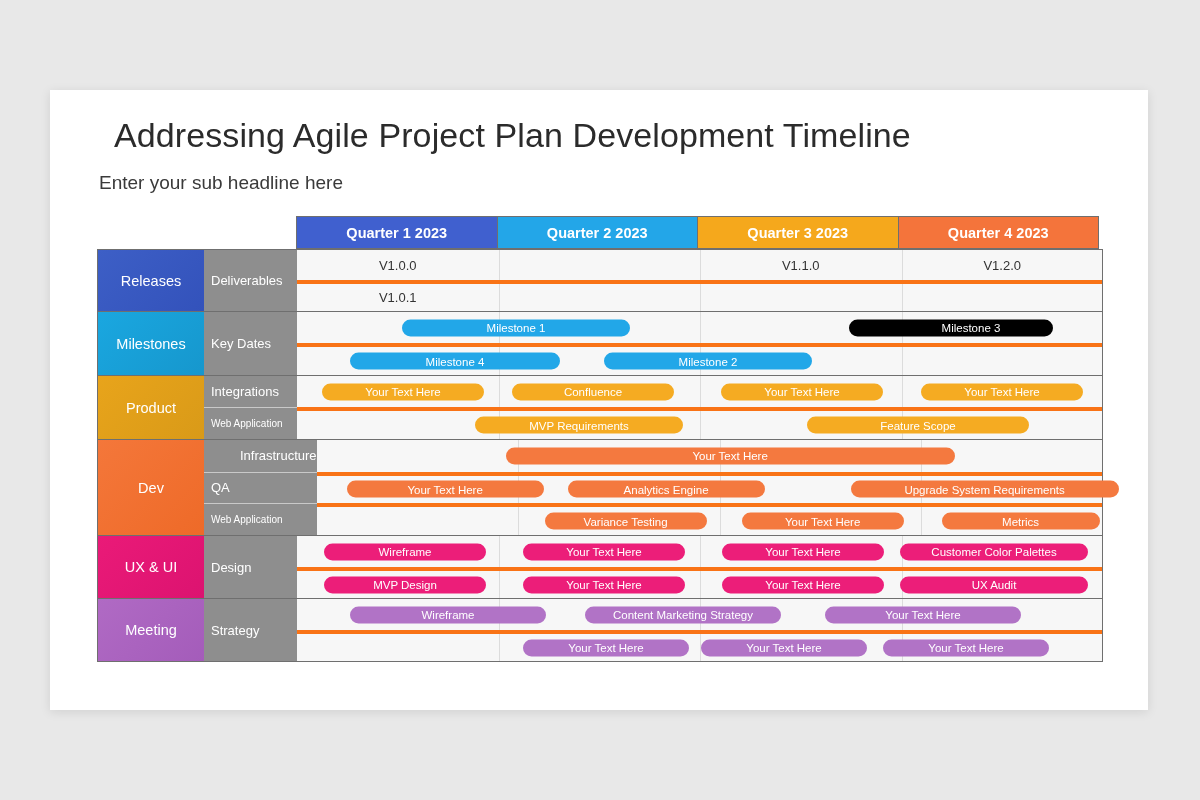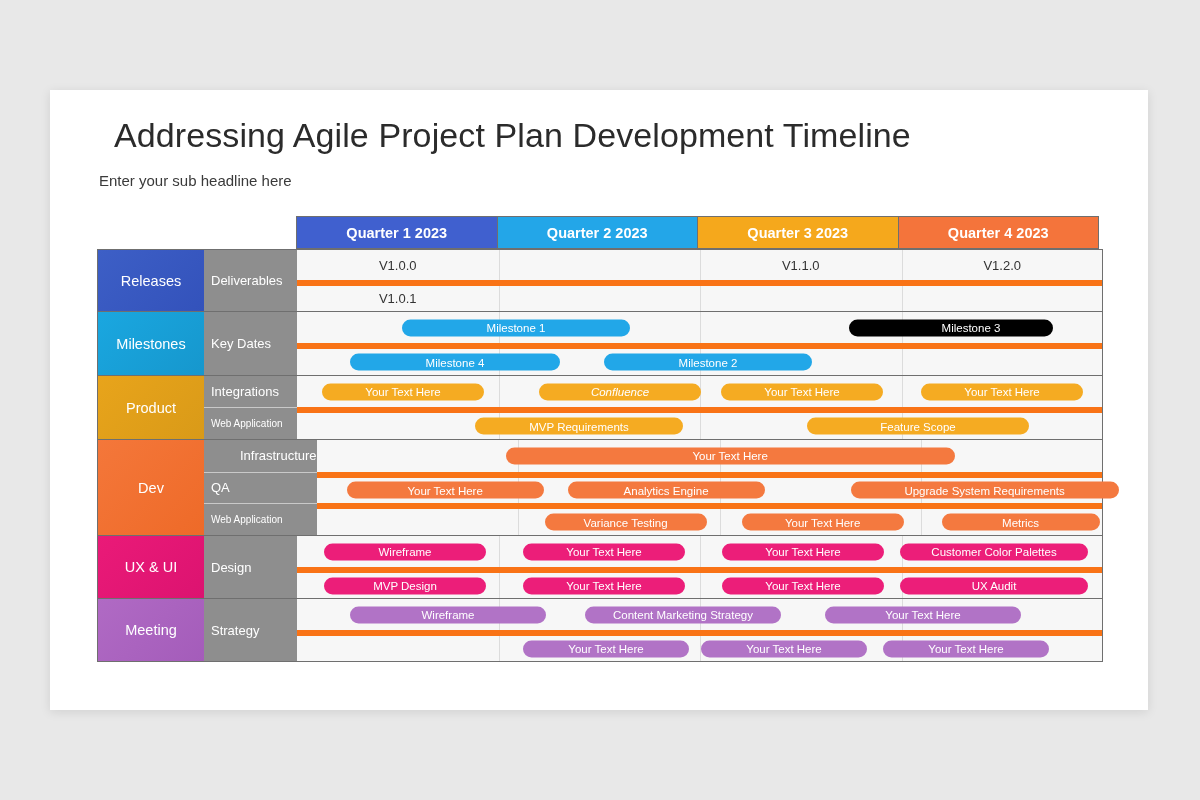--- a/index.html
+++ b/index.html
@@ -16,21 +16,21 @@
     background: #ffffff;
     box-shadow: 0 2px 10px rgba(0,0,0,0.10);
   }
   #page-title {
     position: absolute; left: 64px; top: 26px;
     font-size: 34px; font-weight: 400; color: #2b2b2b;
     letter-spacing: 0.1px; white-space: nowrap;
   }
   #page-subtitle {
     position: absolute; left: 49px; top: 82px;
-    font-size: 15px; color: #3a3a3a;
+    font-size: 19px; color: #3a3a3a;
   }
 
   
   #timeline {
     position: absolute;
     left: 47px; top: 126px;
     width: 1006px;
   }
   .trow { display: flex; position: relative; }
 
@@ -80,21 +80,21 @@
     padding-left: 7px;
     border-top: 1px solid #c9c9c9;
   }
   .sub-cell:first-child { border-top: none; }
   .sub-cell.small { font-size: 10px; }
   .sub-cell.normal { font-size: 13px; }
 
   .rows-stack { flex: 1 1 auto; display: flex; flex-direction: column; }
   .drow {
     position: relative;
-    border-top: 6px solid #f97316;
+    border-top: 4px solid #f97316;
     background: #f7f7f7;
   }
   .drow:first-child { border-top: none; }
   .drow .vline {
     position: absolute; top: 0; bottom: 0; width: 1px;
     background: #dcdcdc;
   }
 
   .vtext {
     position: absolute; top: 0; bottom: 0;
@@ -214,21 +214,21 @@
             </div>
           </div>
           <div class="rows-stack">
             <div class="drow" style="height: 32px;">
               <div class="vline" style="left: 201.5px;"></div>
               <div class="vline" style="left: 403px;"></div>
               <div class="vline" style="left: 604.5px;"></div>
               <div class="bar" style="left: 25px; width: 162px; background: rgb(245, 171, 34);">
                 <span>Your Text Here</span>
               </div>
-              <div class="bar" style="left: 242px; width: 162px; background: rgb(245, 171, 34); font-style: italic;">
+              <div class="bar" style="left: 215px; width: 162px; background: rgb(245, 171, 34);">
                 <span>Confluence</span>
               </div>
               <div class="bar" style="left: 424px; width: 162px; background: rgb(245, 171, 34);">
                 <span>Your Text Here</span>
               </div>
               <div class="bar" style="left: 624px; width: 162px; background: rgb(245, 171, 34);">
                 <span>Your Text Here</span>
               </div>
             </div>
             <div class="drow" style="height: 32px;">

